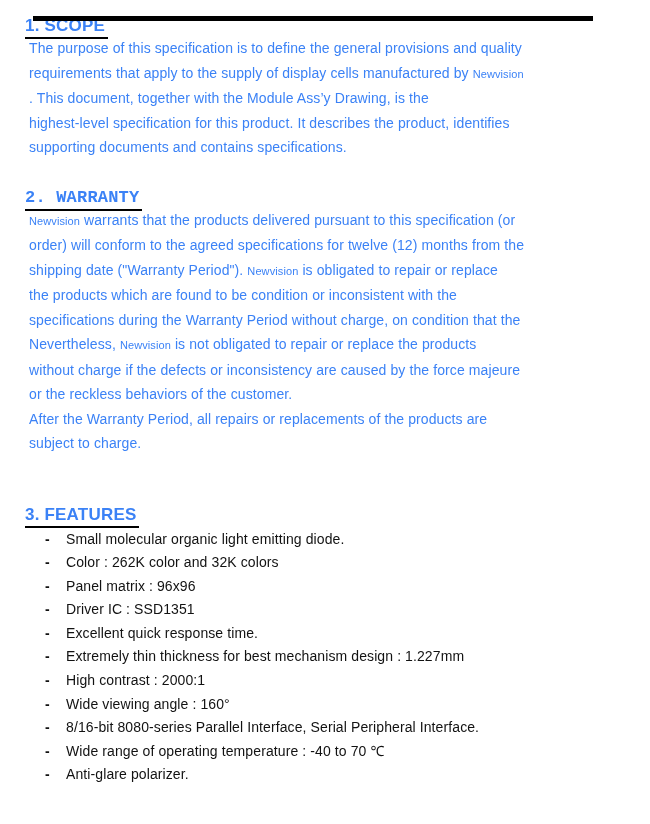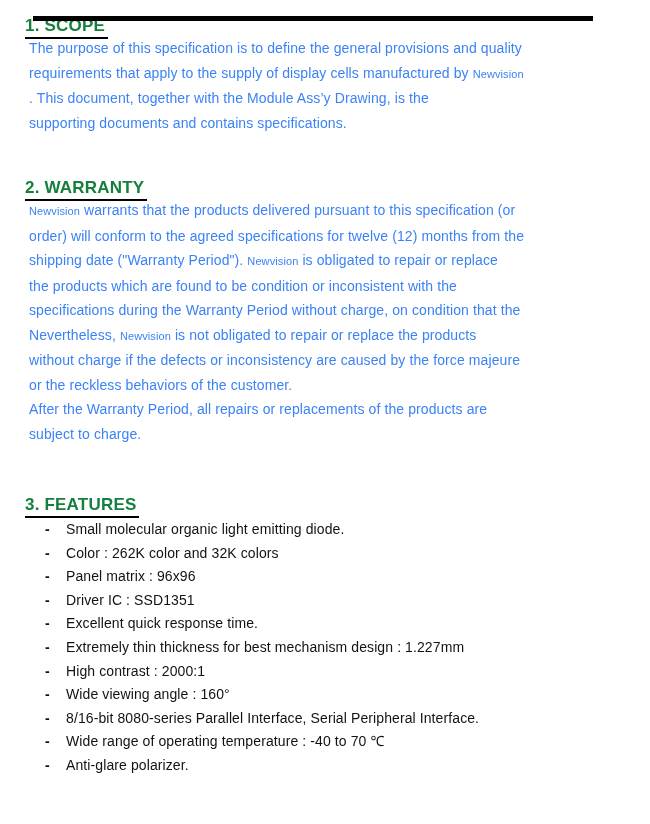--- a/index.html
+++ b/index.html
@@ -14,30 +14,30 @@
   .page { position: relative; width: 650px; height: 824px; background: #ffffff; }
   .top-rule {
     position: absolute; left: 33px; top: 0;
     width: 560px; height: 5px; background: #000000;
   }
   section { margin: 0; }
   .sec-heading {
     margin: 0 0 0 25px;
     font-size: 17px; font-weight: bold;
     line-height: 20px;
-    color: #15803d;
+    color: #3b82f6;
     letter-spacing: 0.2px;
   }
   .sec-heading .hl {
     display: inline-block;
     border-bottom: 2px solid #000;
     padding-bottom: 1px; padding-right: 3px;
   }
   #heading-scope { margin-top: 16px; }
-  #heading-warranty { margin-top: 43px; }
+  #heading-warranty { margin-top: 28px; font-family: Liberation Mono, monospace; }
   #heading-features { margin-top: 49px; }
   .para {
     margin: -3px 20px 0 29px;
     font-size: 14px; line-height: 24.5px;
     letter-spacing: 0.1px;
     color: #3b82f6;
   }
   .para .line { white-space: nowrap; }
   .nv { font-size: 11px; }
   .bullets { margin-top: 0; }
@@ -56,20 +56,21 @@
 
 <div class="page">
   <div class="top-rule"></div>
 
   <section>
     <h2 class="sec-heading" id="heading-scope"><span class="hl">1. SCOPE</span></h2>
     <div class="para">
         <div class="line"><span>The purpose of this specification is to define the general provisions and quality</span></div>
         <div class="line"><span>requirements that apply to the supply of display cells manufactured by </span><span class="nv">Newvision</span></div>
         <div class="line"><span>. This document, together with the Module Ass’y Drawing, is the</span></div>
+        <div class="line"><span>highest-level specification for this product. It describes the product, identifies</span></div>
         <div class="line"><span>supporting documents and contains specifications.</span></div>
       </div>
   </section>
 
   <section>
     <h2 class="sec-heading" id="heading-warranty"><span class="hl">2. WARRANTY</span></h2>
     <div class="para">
         <div class="line"><span class="nv">Newvision</span><span> warrants that the products delivered pursuant to this specification (or</span></div>
         <div class="line"><span>order) will conform to the agreed specifications for twelve (12) months from the</span></div>
         <div class="line"><span>shipping date ("Warranty Period"). </span><span class="nv">Newvision</span><span> is obligated to repair or replace</span></div>

